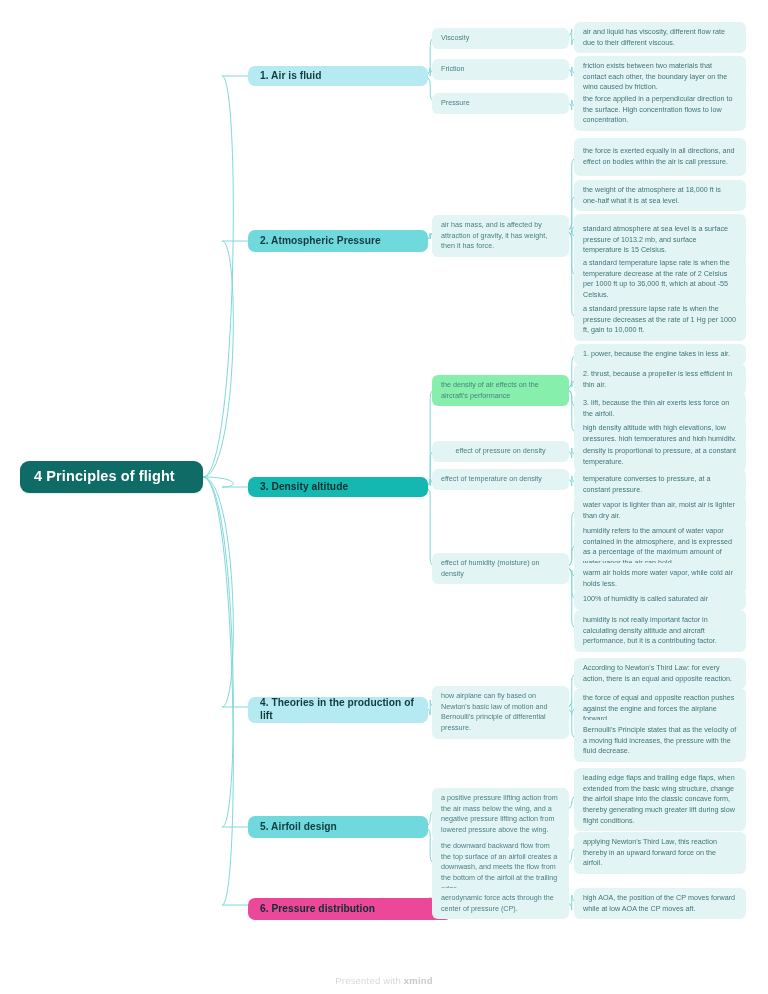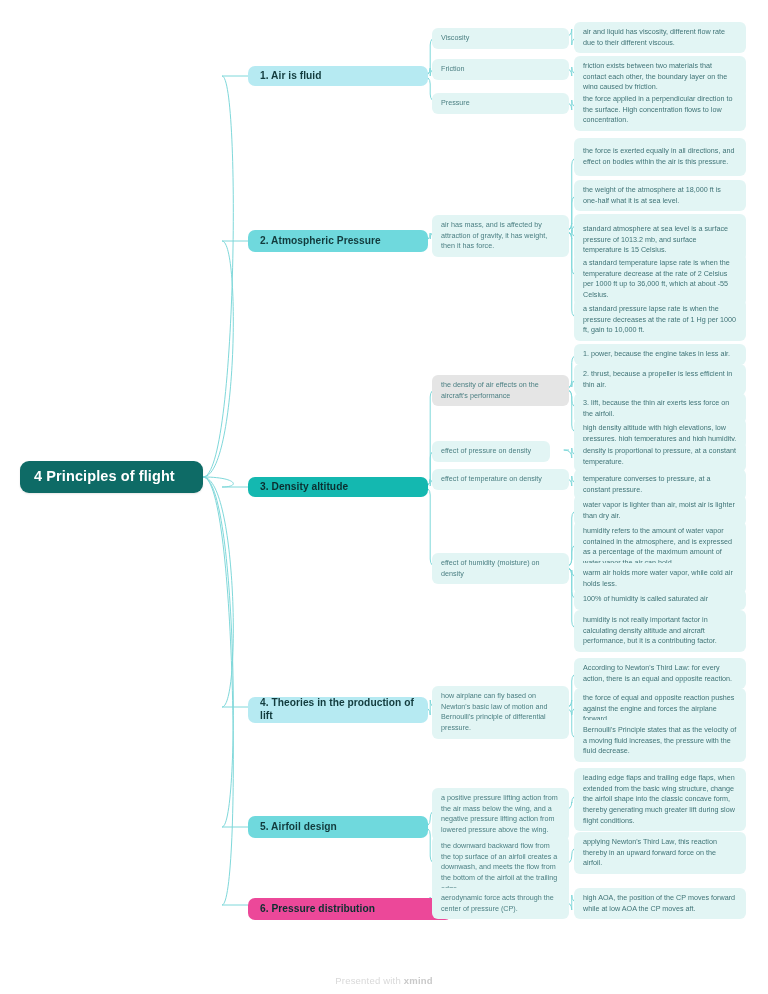--- a/index.html
+++ b/index.html
@@ -182,56 +182,56 @@
       <div class="node n-l3" style="left: 574px; top: 89px; width: 172px; min-height: 38px; background: rgb(226, 245, 244);">
         <span class="txt">the force applied in a perpendicular direction to the surface. High concentration flows to low concentration.</span>
       </div>
       <div class="node n-l1" style="left: 248px; top: 230px; width: 180px; min-height: 22px; background: rgb(111, 217, 221);">
         <span class="txt">2. Atmospheric Pressure</span>
       </div>
       <div class="node n-l2" style="left: 432px; top: 215px; width: 137px; min-height: 32px; background: rgb(226, 245, 244);">
         <span class="txt">air has mass, and is affected by attraction of gravity, it has weight, then it has force.</span>
       </div>
       <div class="node n-l3" style="left: 574px; top: 138px; width: 172px; min-height: 38px; background: rgb(226, 245, 244);">
-        <span class="txt">the force is exerted equally in all directions, and effect on bodies within the air is this pressure.</span>
+        <span class="txt">the force is exerted equally in all directions, and effect on bodies within the air is call pressure.</span>
       </div>
       <div class="node n-l3" style="left: 574px; top: 180px; width: 172px; min-height: 30px; background: rgb(226, 245, 244);">
         <span class="txt">the weight of the atmosphere at 18,000 ft is one-half what it is at sea level.</span>
       </div>
       <div class="node n-l3" style="left: 574px; top: 214px; width: 172px; min-height: 21px; background: rgb(226, 245, 244);">
         <span class="txt">pressure will changed due to time and location.</span>
       </div>
       <div class="node n-l3" style="left: 574px; top: 219px; width: 172px; min-height: 38px; background: rgb(226, 245, 244);">
         <span class="txt">standard atmosphere at sea level is a surface pressure of 1013.2 mb, and surface temperature is 15 Celsius.</span>
       </div>
       <div class="node n-l3" style="left: 574px; top: 253px; width: 172px; min-height: 46px; background: rgb(226, 245, 244);">
         <span class="txt">a standard temperature lapse rate is when the temperature decrease at the rate of 2 Celsius per 1000 ft up to 36,000 ft, which at about -55 Celsius.</span>
       </div>
       <div class="node n-l3" style="left: 574px; top: 299px; width: 172px; min-height: 38px; background: rgb(226, 245, 244);">
         <span class="txt">a standard pressure lapse rate is when the pressure decreases at the rate of 1 Hg per 1000 ft, gain to 10,000 ft.</span>
       </div>
       <div class="node n-l1 dark" style="left: 248px; top: 477px; width: 180px; min-height: 20px; background: rgb(20, 184, 176);">
         <span class="txt">3. Density altitude</span>
       </div>
-      <div class="node n-l2" style="left: 432px; top: 375px; width: 137px; min-height: 28px; background: #e5e5e5;">
+      <div class="node n-l2" style="left: 432px; top: 375px; width: 137px; min-height: 28px; background: #86efac;">
         <span class="txt">the density of air effects on the aircraft's performance</span>
       </div>
       <div class="node n-l3" style="left: 574px; top: 344px; width: 172px; min-height: 21px; background: rgb(226, 245, 244);">
         <span class="txt">1. power, because the engine takes in less air.</span>
       </div>
       <div class="node n-l3" style="left: 574px; top: 364px; width: 172px; min-height: 30px; background: rgb(226, 245, 244);">
         <span class="txt">2. thrust, because a propeller is less efficient in thin air.</span>
       </div>
       <div class="node n-l3" style="left: 574px; top: 393px; width: 172px; min-height: 30px; background: rgb(226, 245, 244);">
         <span class="txt">3. lift, because the thin air exerts less force on the airfoil.</span>
       </div>
       <div class="node n-l3" style="left: 574px; top: 418px; width: 172px; min-height: 30px; background: rgb(226, 245, 244);">
         <span class="txt">high density altitude with high elevations, low pressures, high temperatures and high humidity.</span>
       </div>
-      <div class="node n-l2" style="left: 432px; top: 441px; width: 118px; min-height: 18px; background: rgb(226, 245, 244);">
+      <div class="node n-l2" style="left: 432px; top: 441px; width: 137px; min-height: 18px; background: rgb(226, 245, 244); text-align: center;">
         <span class="txt">effect of pressure on density</span>
       </div>
       <div class="node n-l3" style="left: 574px; top: 441px; width: 172px; min-height: 30px; background: rgb(226, 245, 244);">
         <span class="txt">density is proportional to pressure, at a constant temperature.</span>
       </div>
       <div class="node n-l2" style="left: 432px; top: 469px; width: 137px; min-height: 18px; background: rgb(226, 245, 244);">
         <span class="txt">effect of temperature on density</span>
       </div>
       <div class="node n-l3" style="left: 574px; top: 469px; width: 172px; min-height: 30px; background: rgb(226, 245, 244);">
         <span class="txt">temperature converses to pressure, at a constant pressure.</span>

